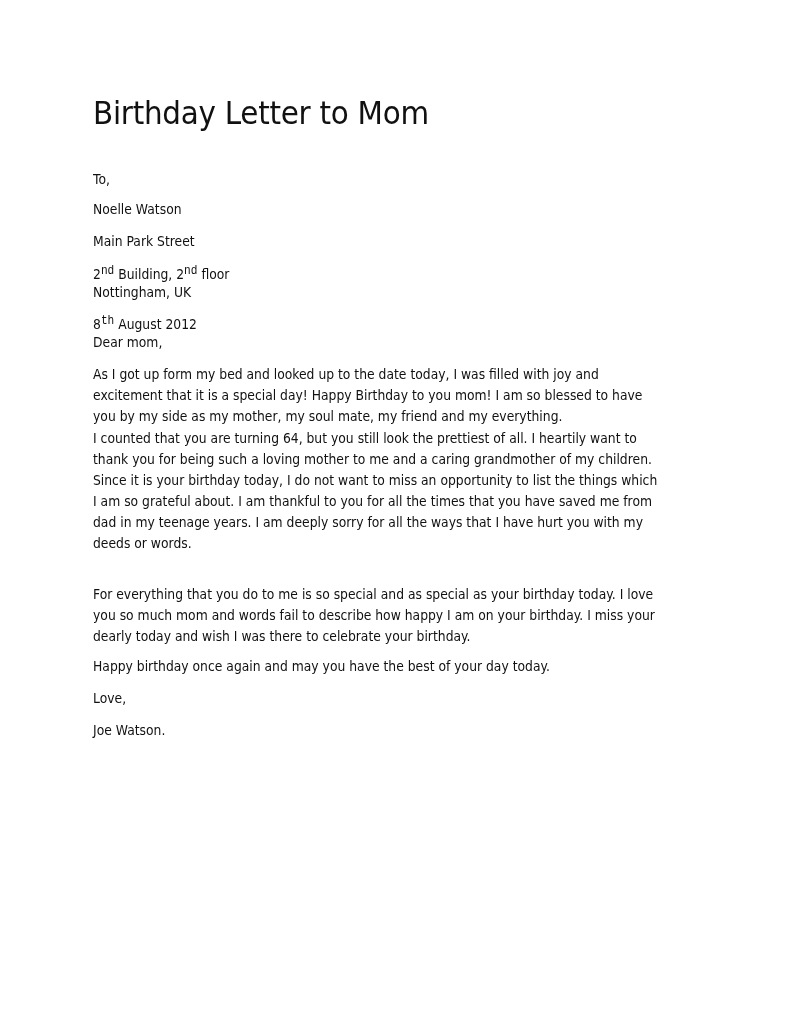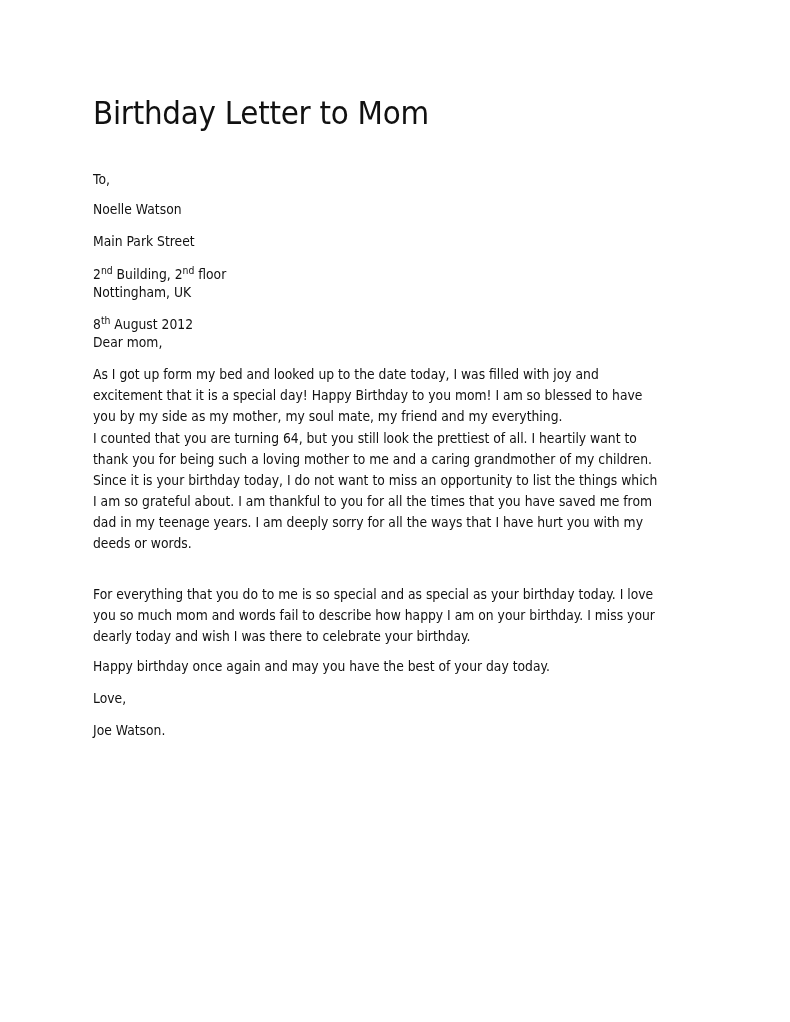--- a/index.html
+++ b/index.html
@@ -50,23 +50,24 @@
       font-size: 13.3px;
       line-height: 21px;
       transform: scaleX(0.93);
       transform-origin: left top;
     }
     .para span.row {
       display: block;
       white-space: nowrap;
     }
     sup {
-      font-size: 10px;
+      font-size: 12px;
       vertical-align: 5px;
       line-height: 0;
+      font-family: Liberation Mono, monospace;
     }
   </style>
 </head>
 <body>
 
 <div class="page">
   <h1 class="title">Birthday Letter to Mom</h1>
 
   <div class="line" style="top:170px;">To,</div>
 

